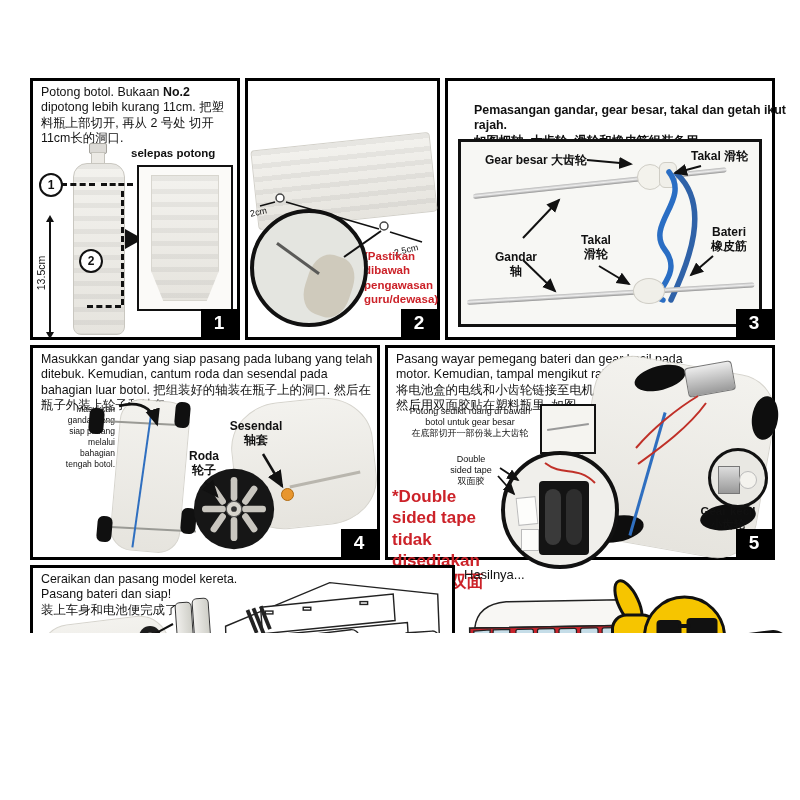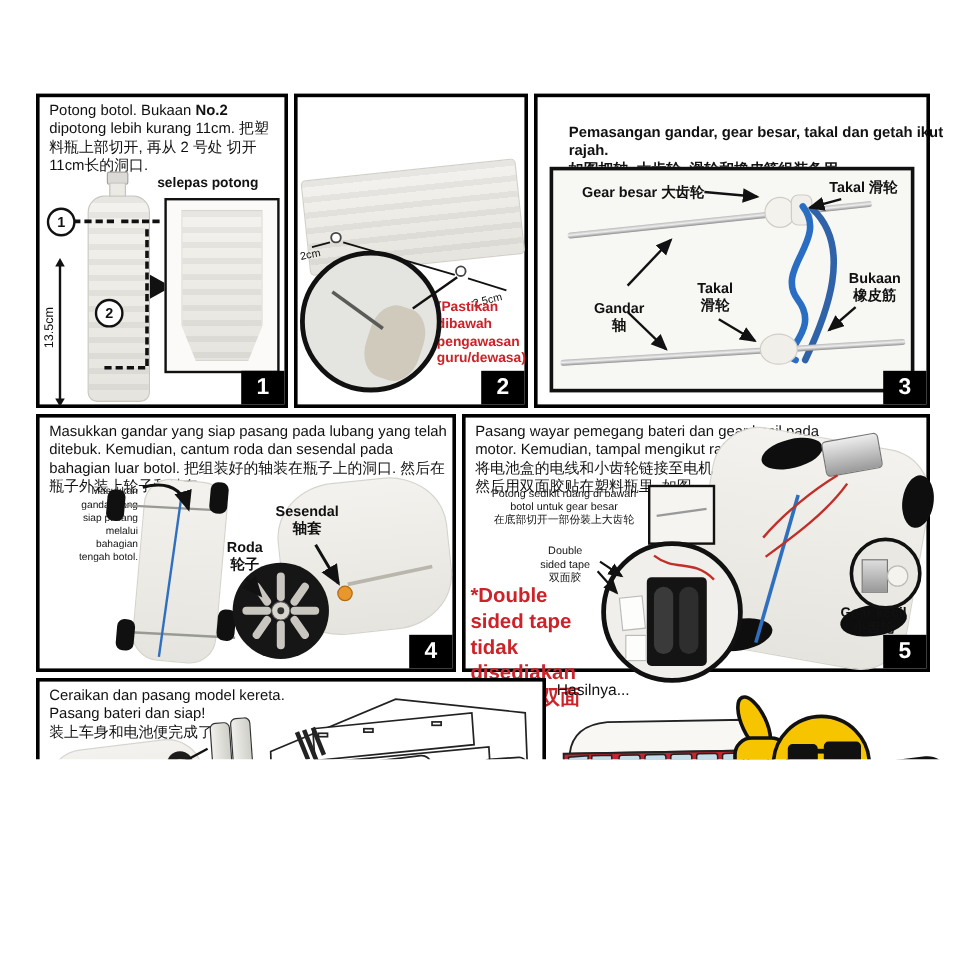--- a/index.html
+++ b/index.html
@@ -116,21 +116,21 @@
       </svg>
       <div class="rod" style="left:6px;top:158px;width:288px;transform:rotate(-3.5deg);"></div>
       <div class="pulley" style="left:172px;top:136px;width:30px;height:24px;border-radius:50%;"></div>
 
       <div class="lbl" style="left:10px;top:12px;width:130px;text-align:center;">Gear besar 大齿轮</div>
       <div class="lbl" style="left:230px;top:8px;width:80px;text-align:left;">Takal 滑轮</div>
       <div class="lbl pre" style="left:26px;top:109px;width:58px;">Gandar
 轴</div>
       <div class="lbl pre" style="left:108px;top:92px;width:54px;">Takal
 滑轮</div>
-      <div class="lbl pre" style="left:236px;top:84px;width:64px;">Bukaan
+      <div class="lbl pre" style="left:236px;top:84px;width:64px;">Bateri
 橡皮筋</div>
 
       <svg class="overlay" width="298" height="182">
         <defs>
             <marker id="ah3" markerWidth="8" markerHeight="8" refX="6" refY="3" orient="auto">
               <path d="M0,0 L7,3 L0,6 Z" fill="#111"></path>
             </marker>
           </defs>
         <line x1="126" y1="18" x2="170" y2="22" stroke="#111" stroke-width="2" marker-end="url(#ah3)"></line>
         <line x1="240" y1="24" x2="214" y2="31" stroke="#111" stroke-width="2" marker-end="url(#ah3)"></line>

